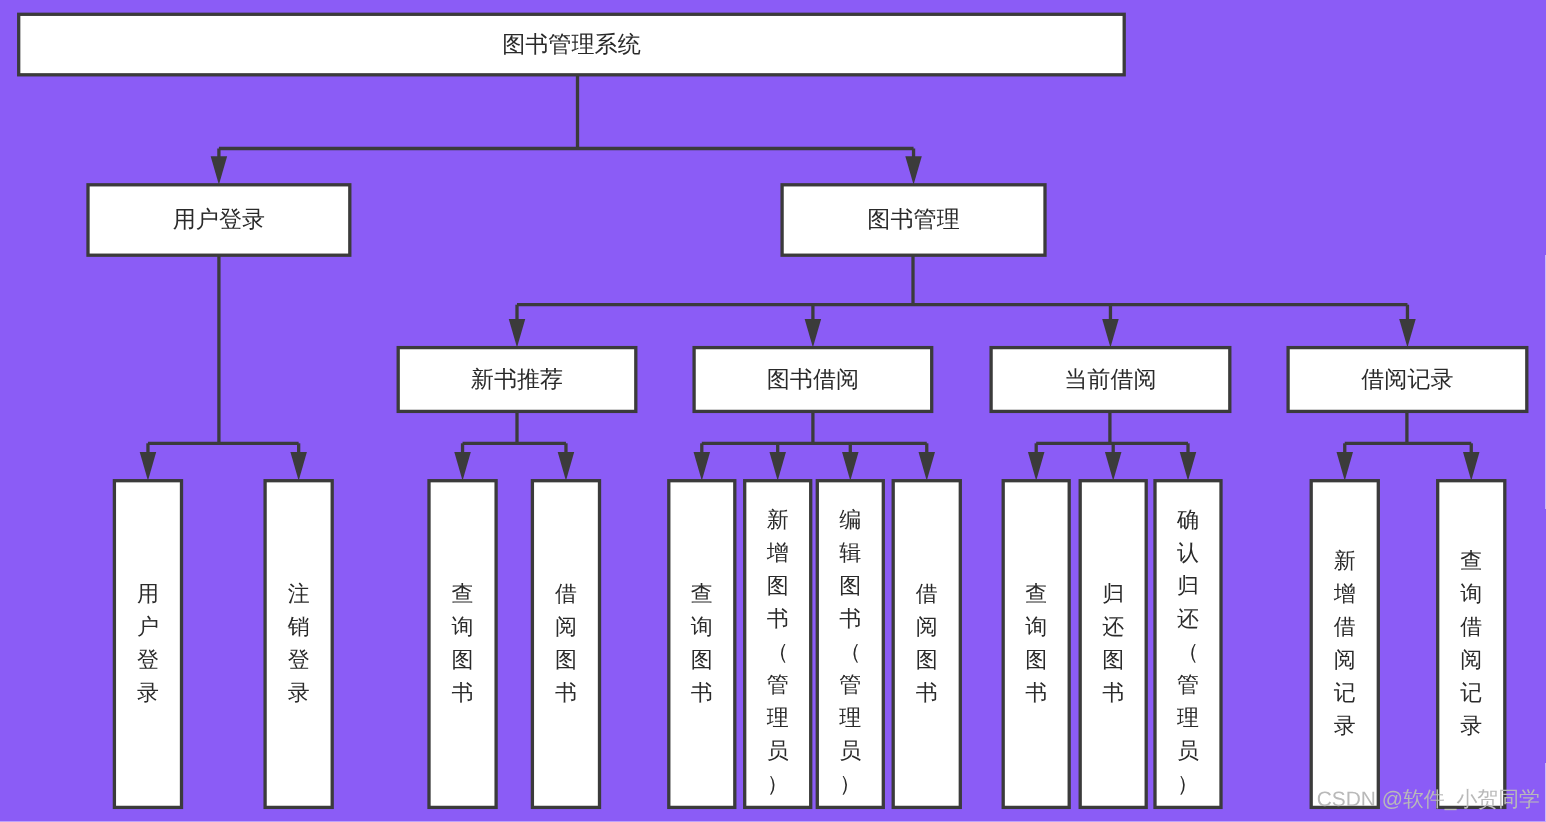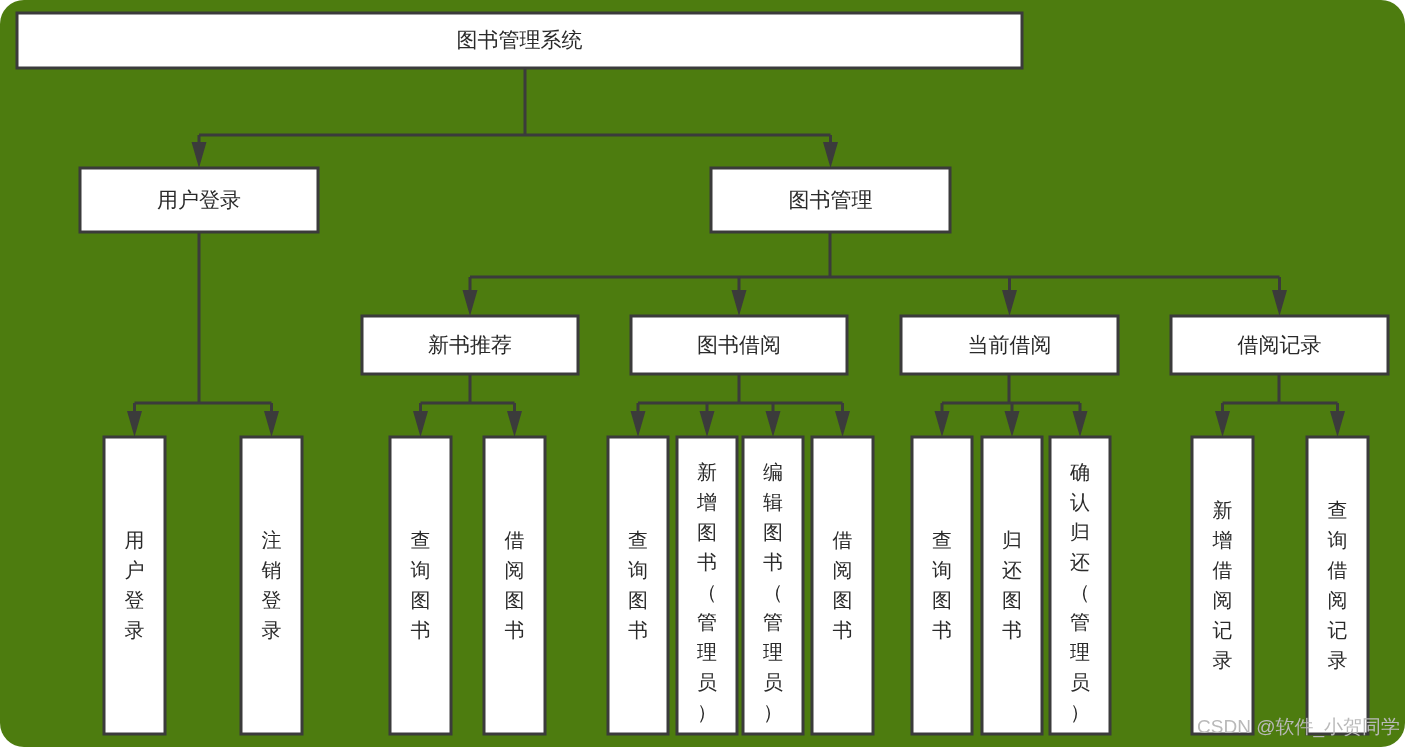--- a/index.html
+++ b/index.html
@@ -8,23 +8,22 @@
     padding: 0;
     background: #ffffff;
   }
   body {
     font-family: "Liberation Sans", "DejaVu Sans", sans-serif;
   }
   #diagram-root {
     position: relative;
     width: 1405px;
     height: 747px;
-    background: #4d7c0f;
+    background: #8b5cf6;
     overflow: hidden;
-    border-radius: 24px;
   }
   svg#tree-svg {
     position: absolute;
     left: 0;
     top: 0;
     width: 1405px;
     height: 747px;
     display: block;
   }
   .node-rect {

